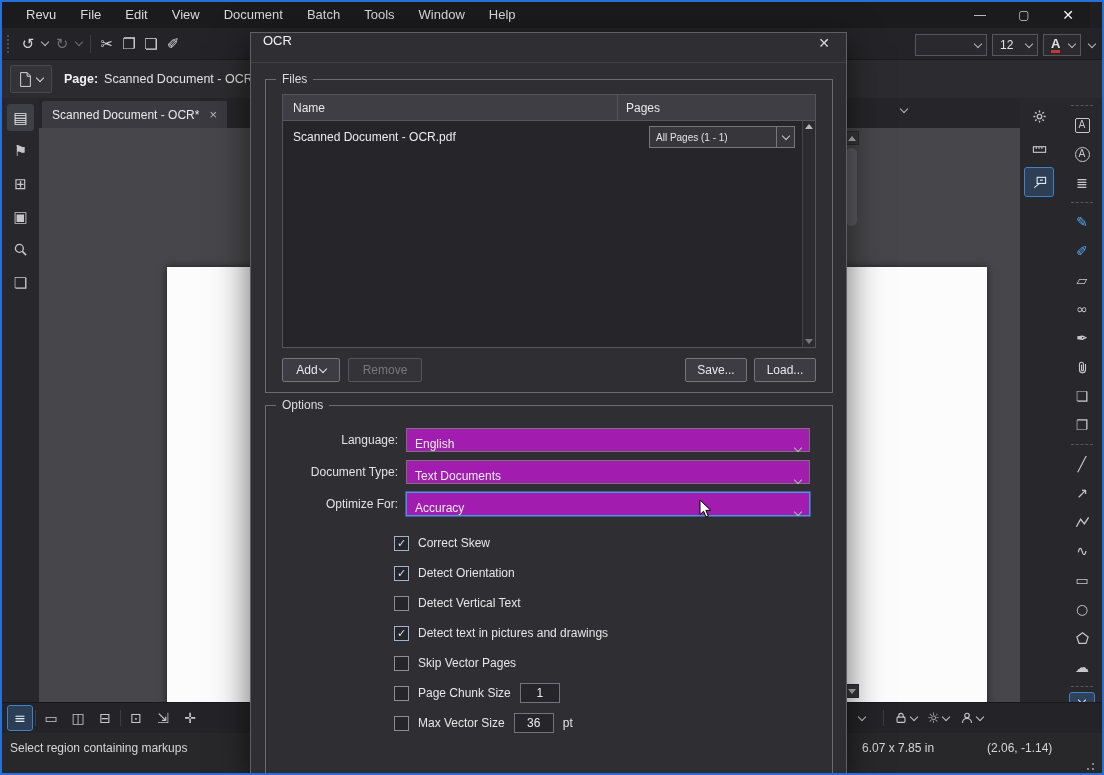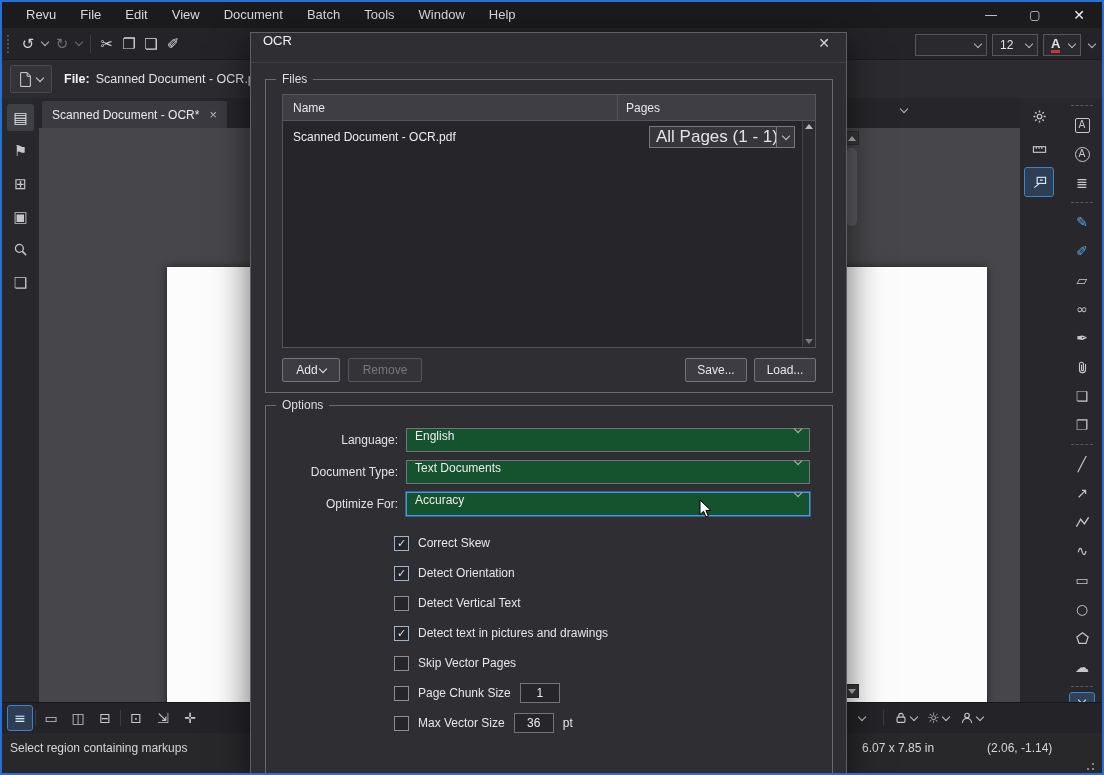--- a/index.html
+++ b/index.html
@@ -6,21 +6,21 @@
   *{margin:0;padding:0;box-sizing:border-box}
   html,body{background:#101012}
   #win{position:relative;width:1104px;height:775px;background:#1f1f22;border:2px solid #2670d8;
        font-family:"Liberation Sans","DejaVu Sans",sans-serif;color:#e4e4e6;overflow:hidden;cursor:default}
   .ic{font-family:"DejaVu Sans",sans-serif}
   .chev{display:inline-block;width:6px;height:6px;border-right:1.4px solid currentColor;border-bottom:1.4px solid currentColor;transform:rotate(45deg);margin-top:-3px}
   .tri-up{width:0;height:0;border-left:4px solid transparent;border-right:4px solid transparent;border-bottom:5px solid #b9b9bd}
   .tri-down{width:0;height:0;border-left:4px solid transparent;border-right:4px solid transparent;border-top:5px solid #b9b9bd}
 
   
-  .menubar{position:absolute;top:0;left:0;right:1px;height:26px;background:#1b1b1e;display:flex;align-items:center;z-index:3}
+  .menubar{position:absolute;top:0;left:0;right:12px;height:26px;background:#1b1b1e;display:flex;align-items:center;z-index:3}
   .menu-items{display:flex;height:100%;align-items:center;padding-left:12px}
   .menu-item{padding:0 12px;font-size:13px;color:#d9d9dc;line-height:26px;white-space:nowrap}
   .win-controls{margin-left:auto;display:flex;height:100%}
   .wc{width:44px;display:flex;align-items:center;justify-content:center;font-size:12px;color:#cfcfd2}
   .wc-close{font-size:14px;color:#f0f0f2;font-weight:bold}
 
   
   .toolbar{position:absolute;top:26px;left:0;right:0;height:32px;background:#242428;border-bottom:1px solid #1a1a1d;display:flex;align-items:center;z-index:3}
   .grip{width:3px;height:18px;border-left:2px dotted #4d4d53;margin:0 7px 0 5px}
   .tb-btn{min-width:22px;height:24px;display:flex;align-items:center;justify-content:center;font-size:15px;color:#d5d5d8;gap:2px}
@@ -94,36 +94,36 @@
   #options-group{top:372px;height:380px}
 
   .ftable{position:absolute;left:16px;top:14px;right:16px;height:254px;border:1px solid #55555a;background:#26262a}
   .fthead{height:26px;background:#3e3e44;border-bottom:1px solid #55555a;display:flex;align-items:center;color:#e8e8ea}
   .th-name{flex:1;padding-left:10px}
   .th-pages{width:198px;padding-left:8px;border-left:1px solid #55555a;height:100%;display:flex;align-items:center}
   .frow{height:32px;display:flex;align-items:center}
   .fname{flex:1;padding-left:10px;color:#ececee;white-space:nowrap;overflow:hidden}
   .fpages{width:166px;display:flex;align-items:center}
   .combobox{width:146px;height:22px;background:#36363b;border:1px solid #77777c;display:flex;align-items:center}
-  .cb-val{flex:1;padding:0 6px;font-size:17px;white-space:nowrap;overflow:hidden}
+  .cb-val{flex:1;padding:0 6px;font-size:10px;white-space:nowrap;overflow:hidden}
   .cb-btn{width:18px;height:100%;border-left:1px solid #77777c;display:flex;align-items:center;justify-content:center;color:#c9c9cd}
   .list-gutter{position:absolute;right:0;top:26px;bottom:0;width:13px;background:#2c2c30;border-left:1px solid #46464a;display:flex;flex-direction:column;align-items:center;justify-content:space-between;padding:3px 0}
 
   .fbuttons{position:absolute;left:16px;right:16px;top:278px;height:26px}
   .btn{position:absolute;height:24px;background:#3c3c42;border:1px solid #75757a;border-radius:2px;color:#e8e8ea;display:flex;align-items:center;justify-content:center;gap:2px;font-size:12px}
   .btn.disabled{color:#77777c;border-color:#55555a;background:#333338}
   #btn-add{left:0;width:58px}
   #btn-remove{left:66px;width:74px}
   #btn-save{right:69px;width:62px}
   #btn-load{right:0;width:62px}
 
   .opt-rows{position:absolute;left:8px;right:0;top:22px;display:flex;flex-direction:column;gap:8px}
   .opt-row{display:flex;align-items:center;height:24px}
   .opt-label{width:132px;text-align:right;padding-right:8px;color:#e2e2e4;flex:none}
-  .select{flex:1;margin-right:22px;height:24px;background:#14532d;border:1px solid #74747a;display:flex;align-items:flex-start;padding:0 22px 0 8px;position:relative;color:#ececee}
+  .select{flex:1;margin-right:22px;height:24px;background:#a21caf;border:1px solid #74747a;display:flex;align-items:flex-end;padding:0 22px 0 8px;position:relative;color:#ececee}
   .select .chev{position:absolute;right:8px;color:#b9b9bd}
   .select.focused{border-color:#4596e3;box-shadow:0 0 0 1px rgba(69,150,227,.5)}
 
   .cb-list{position:absolute;left:128px;top:126px;display:flex;flex-direction:column;gap:8px}
   .cb-row{display:flex;align-items:center;gap:9px;height:22px}
   .cb{width:15px;height:15px;border:1px solid #8d8d92;background:#26262a;display:flex;align-items:center;justify-content:center;font-size:11px;color:#d8e2ee;flex:none}
   .cb.checked{border-color:#9fb4cc}
   .cb-label{color:#e6e6e8}
   .mini-input{width:40px;height:20px;background:#26262a;border:1px solid #74747a;display:flex;align-items:center;justify-content:center;color:#ececee}
 
@@ -188,21 +188,21 @@
   </div>
 
   <div class="name-row">
     <span class="doc-preview">
       <svg viewBox="0 0 16 20" width="13" height="17" fill="none" stroke="currentColor" stroke-width="1.2">
           <path d="M2 1.5h8l4 4V18.5H2z"></path>
           <path d="M10 1.5V6h4"></path>
         </svg>
       <i class="chev"></i>
     </span>
-    <span class="name-label">File:</span>
+    <span class="name-label">Page:</span>
     <span class="name-value">Scanned Document - OCR.pdf</span>
   </div>
 
   <div class="left-strip" id="left-strip">
       <span class="icon-btn ic active">▤</span>
       <span class="icon-btn ic">⚑</span>
       <span class="icon-btn ic">⊞</span>
       <span class="icon-btn ic">▣</span>
       <span class="icon-btn ic">
         <svg viewBox="0 0 16 16" width="15" height="15" fill="none" stroke="currentColor">

